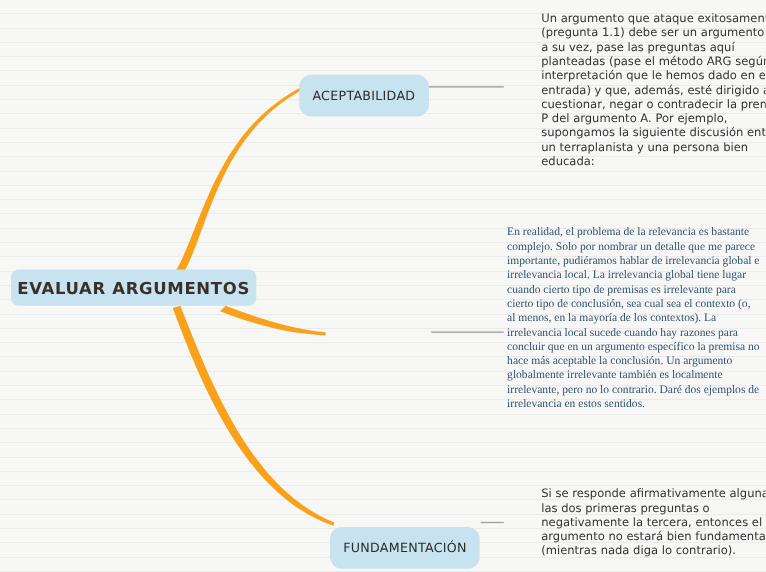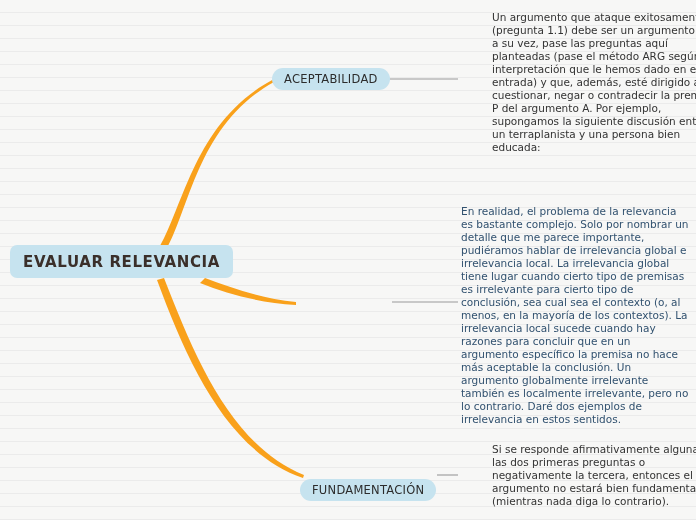--- a/index.html
+++ b/index.html
@@ -58,21 +58,21 @@
     width: 223px;
     height: 33px;
     border-radius: 7px;
     font-size: 15px;
     font-weight: bold;
     letter-spacing: 0.6px;
     color: #3a2f2a;
   }
 
   .node.child {
-    height: 22px;
+    height: 38px;
     border-radius: 11px;
     font-size: 11.5px;
     letter-spacing: 0.25px;
     color: #2c2c2c;
     padding: 0 12px;
   }
 
   .node.child-acceptabilidad {
     left: 272px;
     top: 68px;
@@ -96,20 +96,21 @@
     width: 230px;
     left: 461px;
   }
 
   .textblock.dark {
     color: #333333;
     margin-left: 31px;
   }
   .textblock.blue {
     color: #31516f;
+    font-family: Liberation Serif, serif;
   }
 
   .tb-acceptabilidad { top: 11px; }
   .tb-relevancia    { top: 205px; }
   .tb-fundamentacion{ top: 443px; }
 </style>
 </head>
 <body>
 
 <div id="canvas">
@@ -130,21 +131,21 @@
              C 196 360, 232 446, 304 475
              L 303 478
              C 228 452, 188 364, 157 280 Z" fill="#f9a11b"></path>
 
     <line x1="386" y1="79" x2="458" y2="79" stroke="#9a9a9a" stroke-width="1.1"></line>
     <line x1="392" y1="302" x2="458" y2="302" stroke="#9a9a9a" stroke-width="1.1"></line>
     <line x1="437" y1="475" x2="458" y2="475" stroke="#9a9a9a" stroke-width="1.1"></line>
   </svg>
 
   <div class="node root">
-    <span>EVALUAR RELEVANCIA</span>
+    <span>EVALUAR ARGUMENTOS</span>
   </div>
 
   <div class="node child child-acceptabilidad">
     <span>ACEPTABILIDAD</span>
   </div>
 
 
   <div class="node child child-fundamentacion">
     <span>FUNDAMENTACIÓN</span>
   </div>

